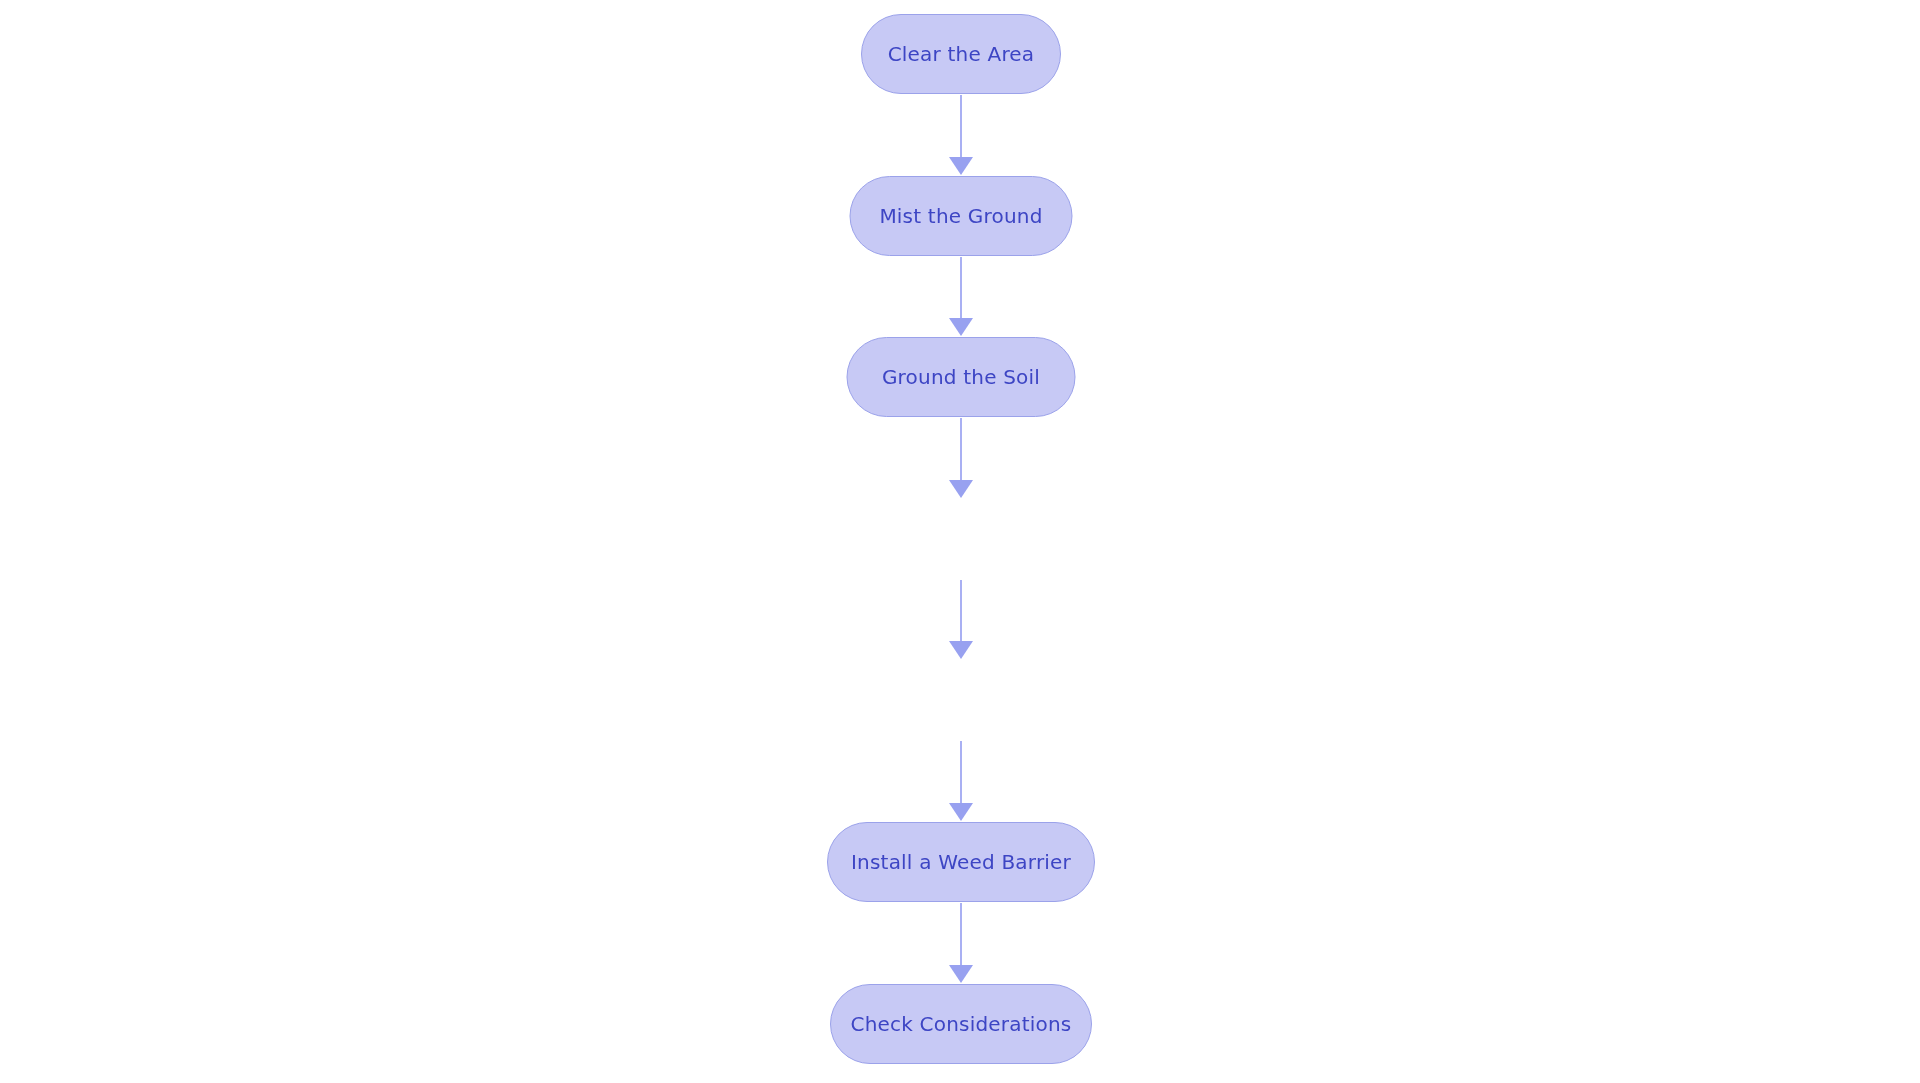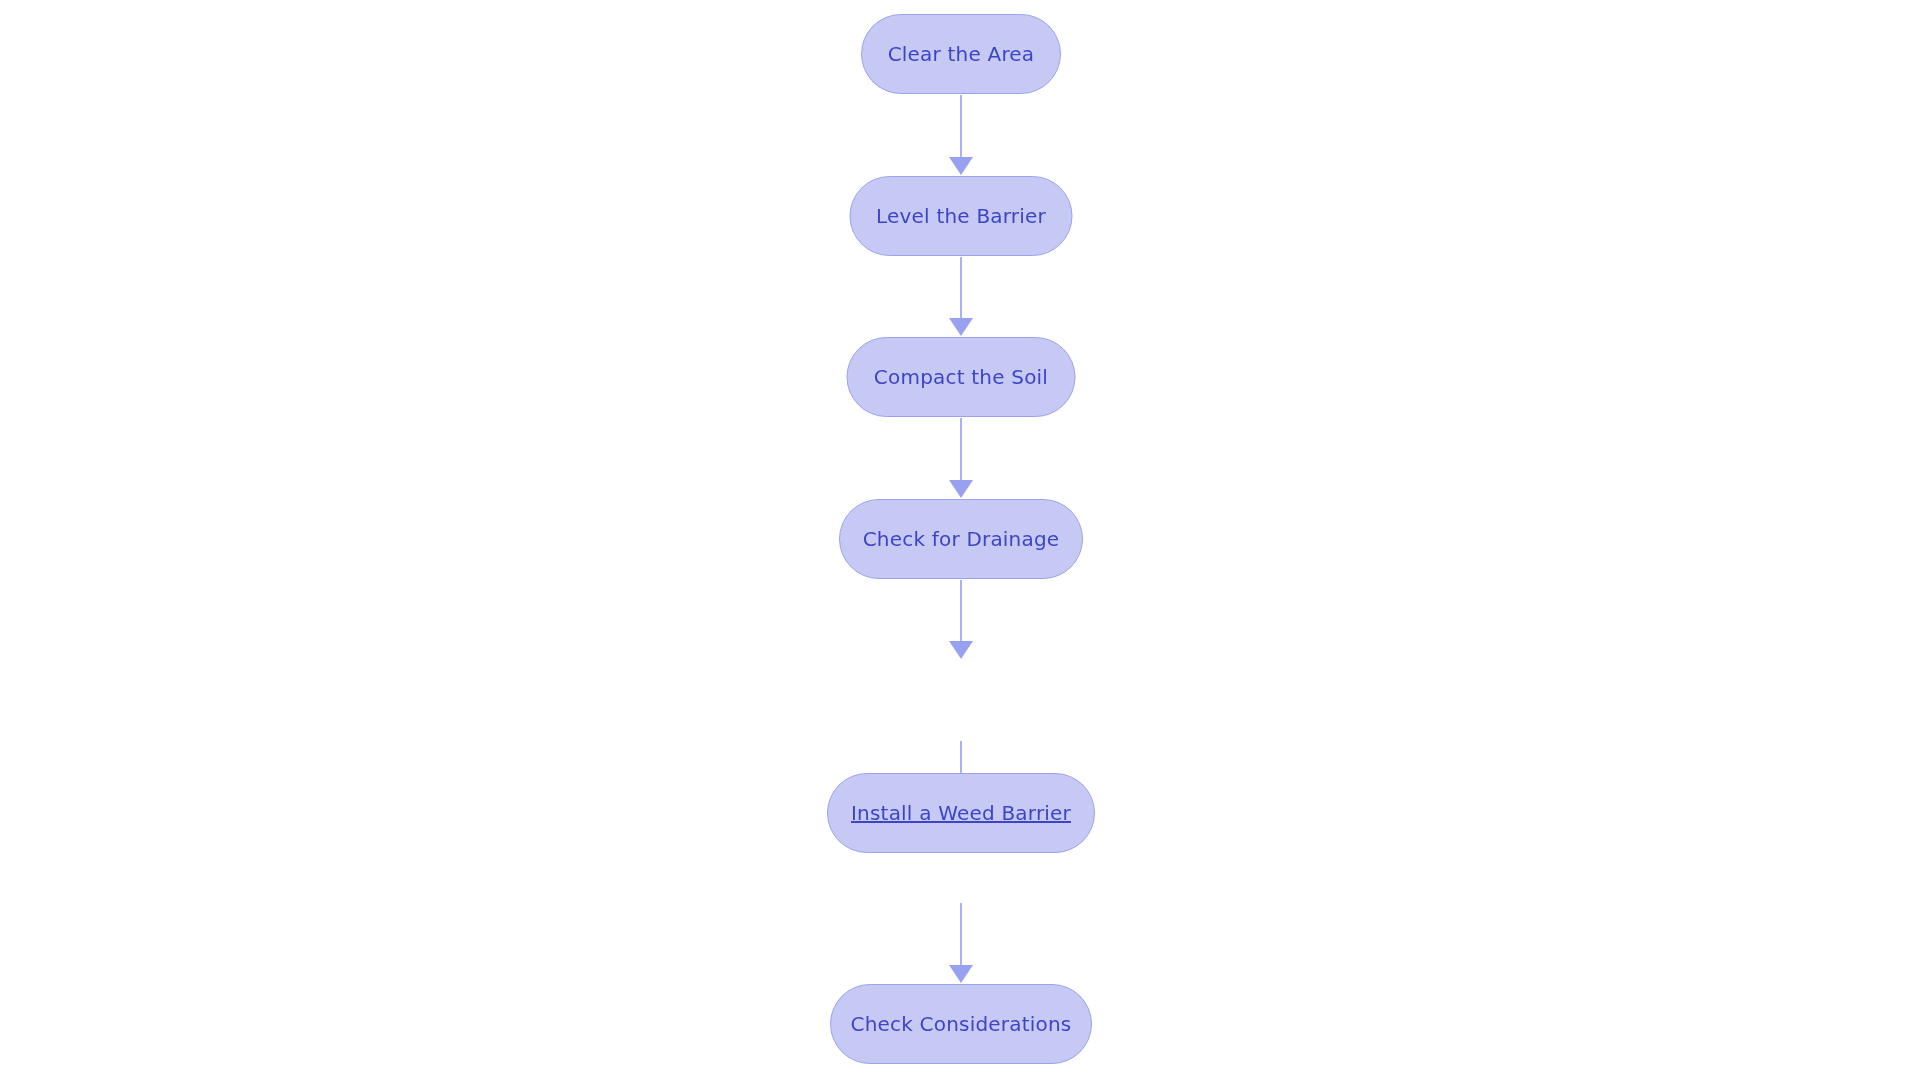--- a/index.html
+++ b/index.html
@@ -51,21 +51,21 @@
     border-left: 12px solid transparent;
     border-right: 12px solid transparent;
     border-top: 18px solid #98a1f0;
   }
   
   .n0 { top: 14px;  width: 200px; }
   .n1 { top: 176px; width: 223px; }
   .n2 { top: 337px; width: 229px; }
   .n3 { top: 499px; width: 244px; }
   .n4 { top: 660px; width: 196px; }
-  .n5 { top: 773px; width: 268px; text-decoration: underline; }
+  .n5 { top: 822px; width: 268px; }
   .n6 { top: 984px; width: 262px; }
   .e0 { top: 95px;  height: 80px; }
   .e1 { top: 257px; height: 79px; }
   .e2 { top: 418px; height: 80px; }
   .e3 { top: 580px; height: 79px; }
   .e4 { top: 741px; height: 80px; }
   .e5 { top: 903px; height: 80px; }
 </style>
 </head>
 <body>
@@ -75,40 +75,37 @@
   <div class="flow-node n0">
     <span>Clear the Area</span>
   </div>
 
   <div class="flow-edge e0">
     <div class="edge-line"></div>
     <div class="arrow-head"></div>
   </div>
 
   <div class="flow-node n1">
-    <span>Level the Barrier</span>
+    <span>Mist the Ground</span>
   </div>
 
   <div class="flow-edge e1">
     <div class="edge-line"></div>
     <div class="arrow-head"></div>
   </div>
 
   <div class="flow-node n2">
-    <span>Compact the Soil</span>
+    <span>Ground the Soil</span>
   </div>
 
   <div class="flow-edge e2">
     <div class="edge-line"></div>
     <div class="arrow-head"></div>
   </div>
 
-  <div class="flow-node n3">
-    <span>Check for Drainage</span>
-  </div>
 
   <div class="flow-edge e3">
     <div class="edge-line"></div>
     <div class="arrow-head"></div>
   </div>
 
 
   <div class="flow-edge e4">
     <div class="edge-line"></div>
     <div class="arrow-head"></div>

